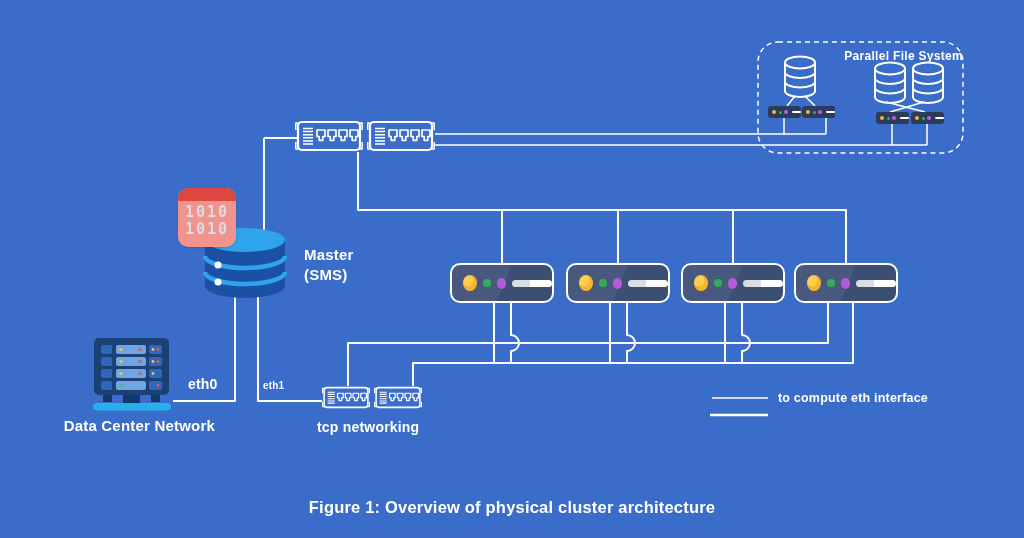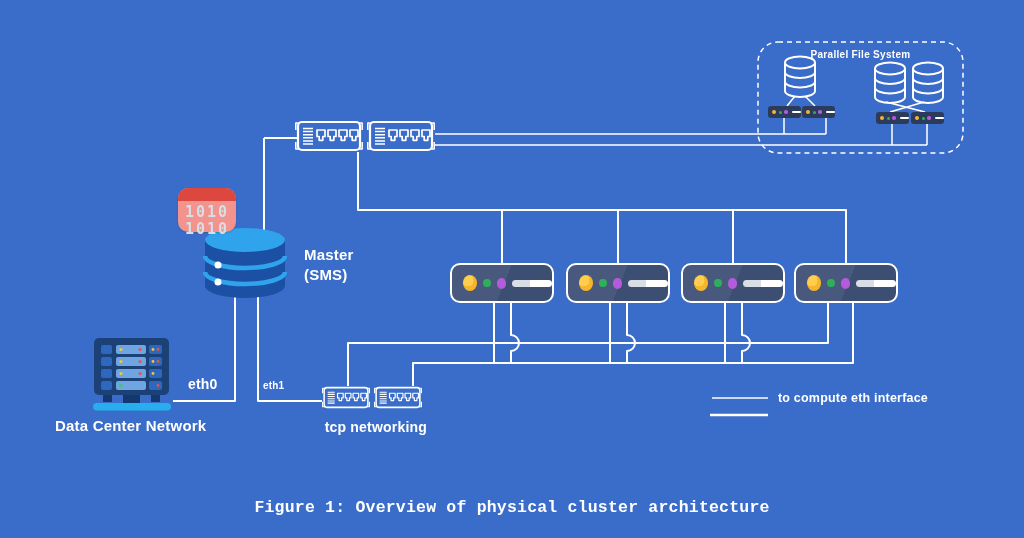--- a/index.html
+++ b/index.html
@@ -36,31 +36,31 @@
     display:flex;align-items:center;padding-left:4px;gap:2.5px;
   }
   .pserver .d{border-radius:50%;}
   .pserver .d.y{width:4.5px;height:4.5px;background:var(--led-yellow,#F6B62B);}
   .pserver .d.g{width:3px;height:3px;background:var(--led-green,#2FAE5B);}
   .pserver .d.p{width:3.5px;height:3.5px;background:var(--led-purple,#B35BDB);}
   .pserver .dash{width:9px;height:2.5px;border-radius:2px;background:#fff;margin-left:2px;}
 
   
   .chip{
-    width:58px;height:44px;border-radius:10px;background:var(--chip-body,#F2938E);
+    width:58px;height:59px;border-radius:10px;background:var(--chip-body,#F2938E);
     box-shadow:0 1px 2px rgba(0,0,0,.15);
   }
   .chip .band{height:13px;border-radius:10px 10px 0 0;background:var(--chip-top,#DC4840);}
   .chip .digits{
     font-family:"DejaVu Sans Mono",monospace;font-weight:bold;font-size:15px;line-height:17px;
     color:var(--chip-text,#D8DEE6);text-align:center;margin-top:3px;letter-spacing:2px;
   }
 
-  .pfs-title{font-size:10px;text-align:center;letter-spacing:.3px;}
-  .caption{width:1024px;text-align:center;font-size:16.5px;font-family:Liberation Mono, monospace;}
+  .pfs-title{font-size:12px;text-align:right;letter-spacing:.3px;}
+  .caption{width:1024px;text-align:center;font-size:16.5px;}
 </style>
 </head>
 <body>
 
 <div id="canvas">
 
   <svg class="abs" style="left:0;top:0" width="1024" height="538" viewBox="0 0 1024 538">
     <defs>
       <symbol id="switch-module" viewBox="0 0 68 32">
         <path class="ln thin" d="M4,3 H0.8 V10 M4,29 H0.8 V22 M64,3 H67.2 V10 M64,29 H67.2 V22"></path>
@@ -230,21 +230,21 @@
 
 
   <div class="abs lbl" style="left:304px;top:245px;font-size:15px;line-height:20px">
     <div>Master</div>
     <div>(SMS)</div>
   </div>
 
   <div class="abs lbl" style="left:188px;top:376px;font-size:14px">eth0</div>
   <div class="abs lbl" style="left:263px;top:380px;font-size:10px">eth1</div>
 
-  <div class="abs lbl" style="left:55px;top:417px;width:160px;text-align:left;font-size:15px">Data Center Network</div>
-
-  <div class="abs lbl" style="left:317px;top:419px;width:110px;text-align:right;font-size:14px">tcp networking</div>
+  <div class="abs lbl" style="left:55px;top:417px;width:160px;text-align:right;font-size:15px">Data Center Network</div>
+
+  <div class="abs lbl" style="left:317px;top:419px;width:110px;text-align:left;font-size:14px">tcp networking</div>
 
 
   <div class="abs lbl" style="left:778px;top:391px;font-size:12.5px">to compute eth interface</div>
 
   <div class="abs lbl caption" style="left:0;top:498px">Figure 1: Overview of physical cluster architecture</div>
 </div>
 
 </body></html>

